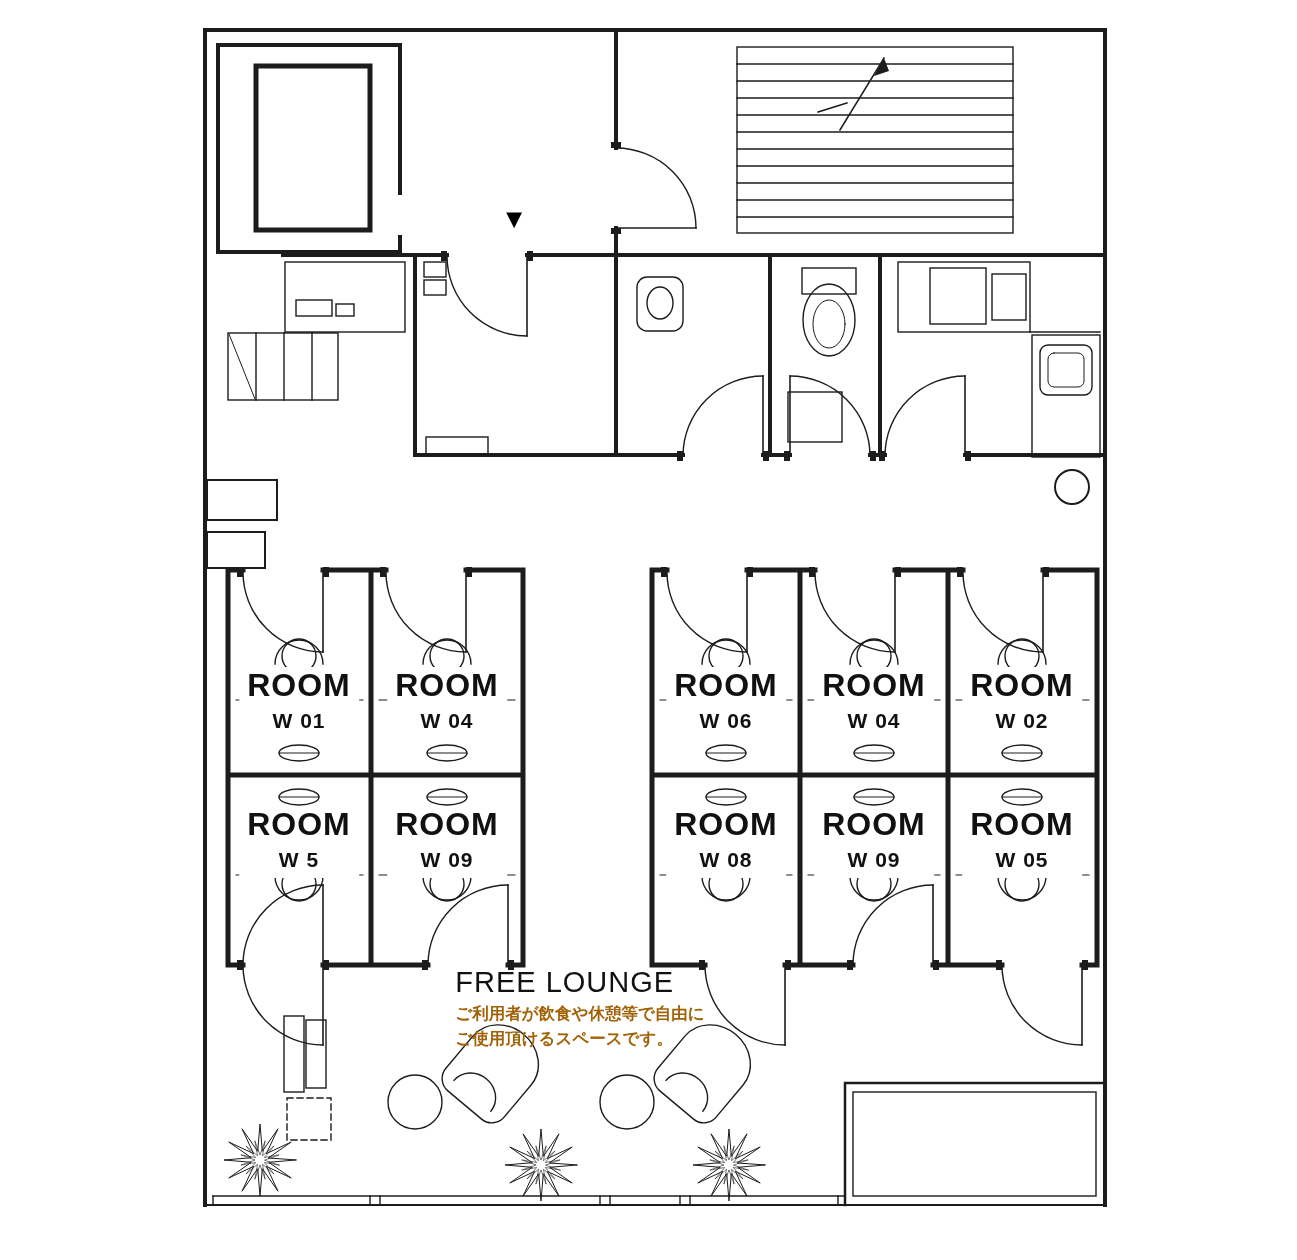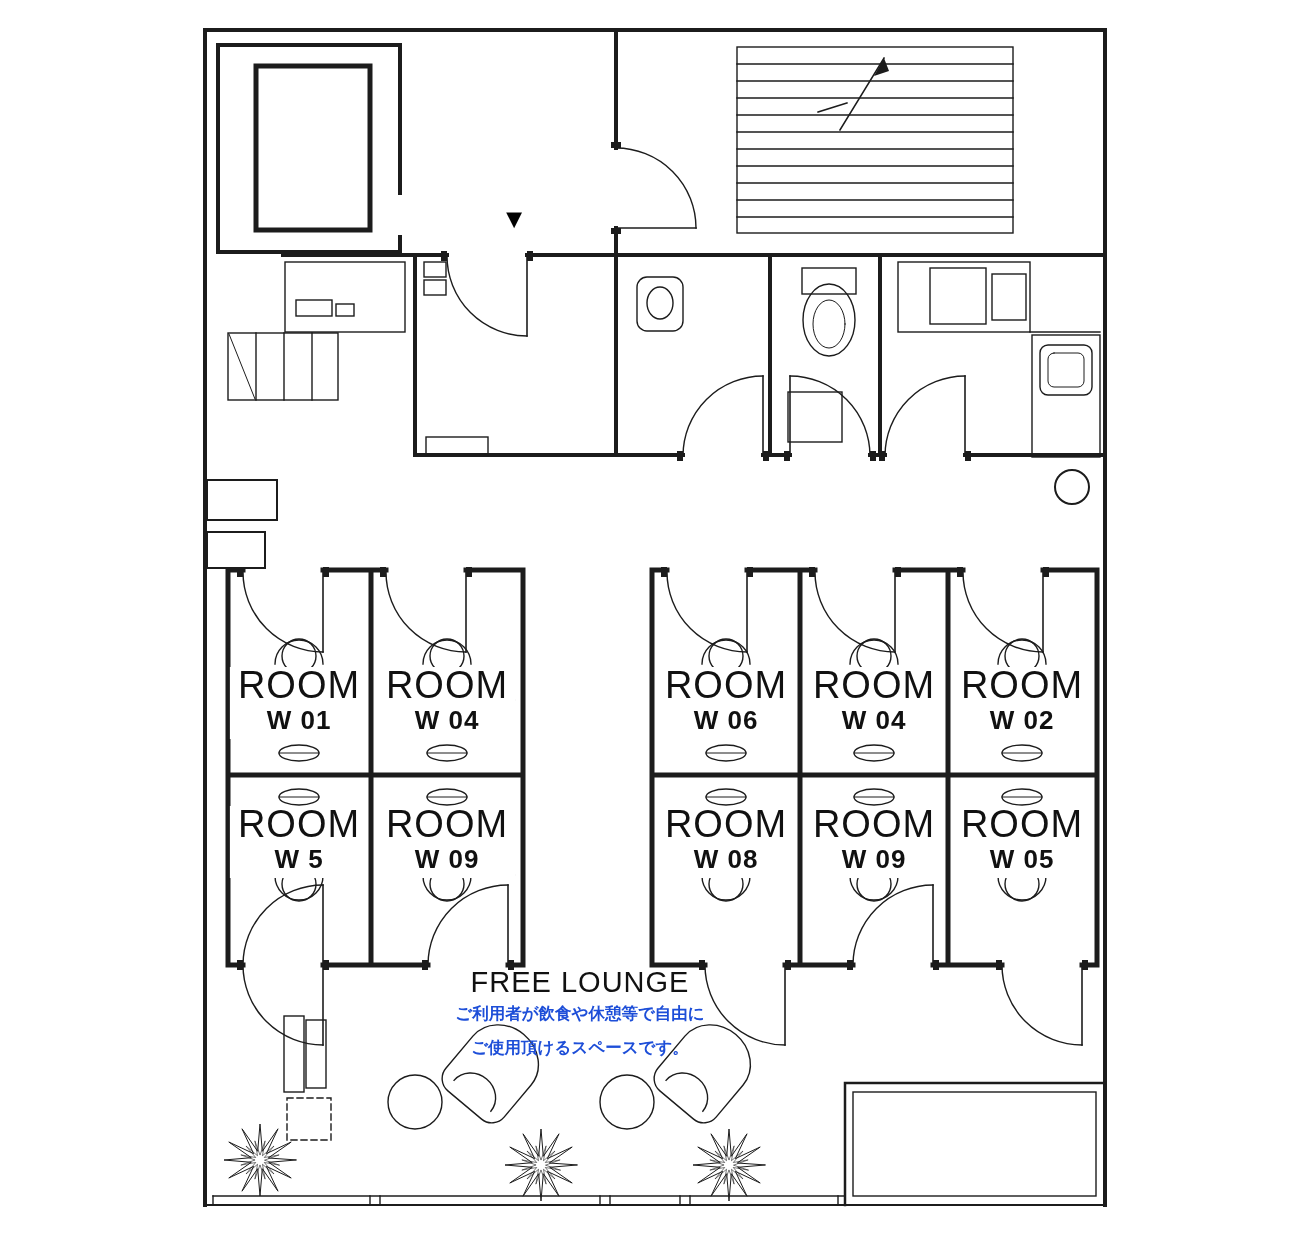--- a/index.html
+++ b/index.html
@@ -18,25 +18,25 @@
   .t1{stroke-width:1;}
   .leaf{stroke-width:1.6;}
   .fillb{fill:#1c1c1c;stroke:none;}
   .dash{stroke-dasharray:6 4;}
   
   .overlay{position:absolute;left:0;top:0;width:100%;height:100%;}
   .room-label{
     position:absolute;transform:translateX(-50%);text-align:center;
     background:#ffffff;padding:1px 8px;line-height:35px;white-space:nowrap;
   }
-  .room-type{font-size:38px;font-weight:400;letter-spacing:1px;}
-  .room-code{font-size:26px;font-weight:700;letter-spacing:1px;}
-  .lounge{position:absolute;transform:translateX(-50%);text-align:center;white-space:nowrap;}
+  .room-type{font-size:32px;font-weight:700;letter-spacing:1px;}
+  .room-code{font-size:21px;font-weight:700;letter-spacing:1px;}
+  .lounge{position:absolute;transform:translateX(-50%);text-align:left;white-space:nowrap;}
   .lounge-title{font-size:29px;font-weight:400;letter-spacing:1px;color:#111;}
-  .lounge-note{color:#1d4ed8;font-size:16.5px;font-weight:700;line-height:1.35;margin-top:3px;}
+  .lounge-note{color:#a16207;font-size:16.5px;font-weight:700;line-height:1.35;margin-top:3px;}
   .marker{position:absolute;transform:translateX(-50%);font-size:27px;color:#000;line-height:1;}
 </style>
 </head>
 <body>
 
 <div class="canvas">
 
   <svg width="1297" height="1260" viewBox="0 0 1297 1260">
     <defs>
 
@@ -253,17 +253,17 @@
       <div class="room-code">W 09</div>
     </div>
     <div class="room-label" style="left:1022px;top:806px;">
       <div class="room-type">ROOM</div>
       <div class="room-code">W 05</div>
     </div>
 
     <div class="lounge" style="left:580px;top:966px;">
       <div class="lounge-title">FREE LOUNGE</div>
       <div class="lounge-note">ご利用者が飲食や休憩等で自由に</div>
-      <div class="lounge-note" style="margin-top:12px;">ご使用頂けるスペースです。</div>
+      <div class="lounge-note" style="margin-top:4px;font-family:Liberation Serif, serif;">ご使用頂けるスペースです。</div>
     </div>
 
   </div>
 </div>
 
 </body></html>

